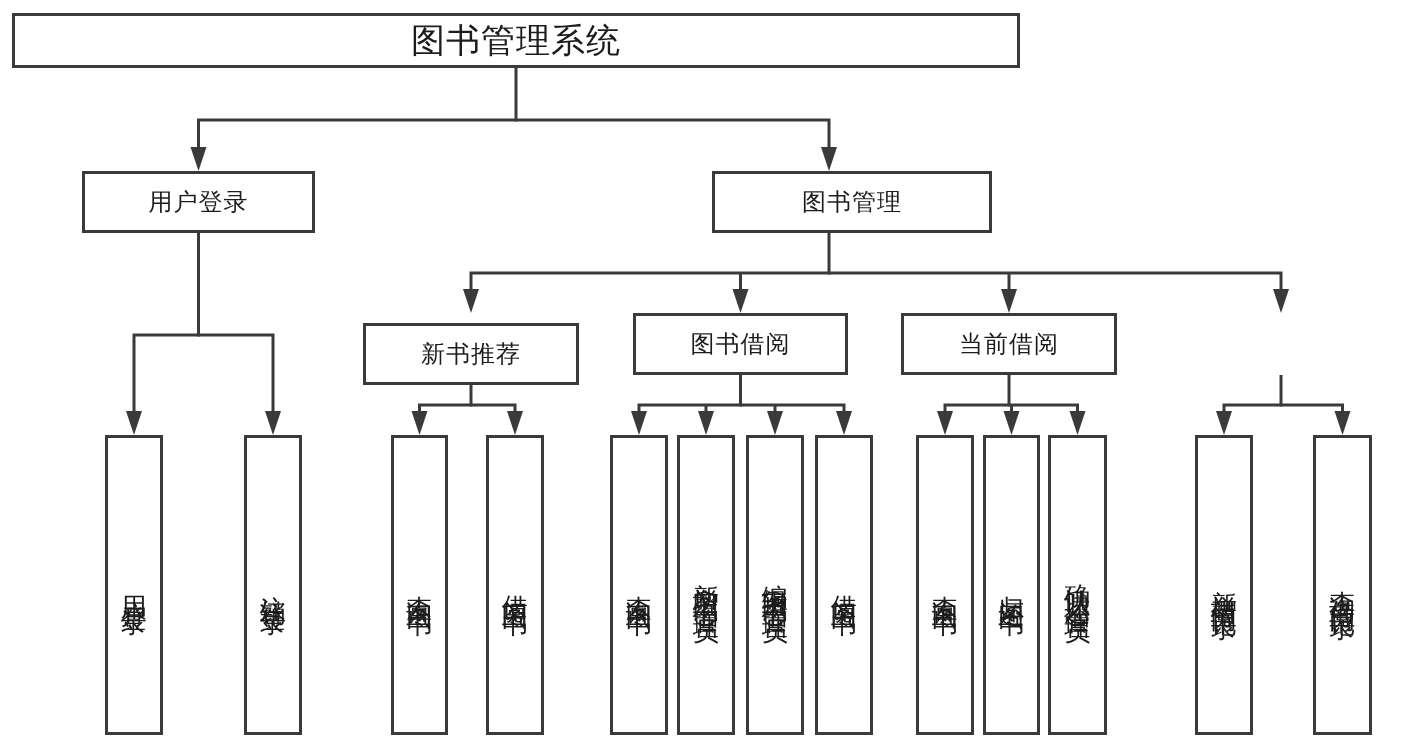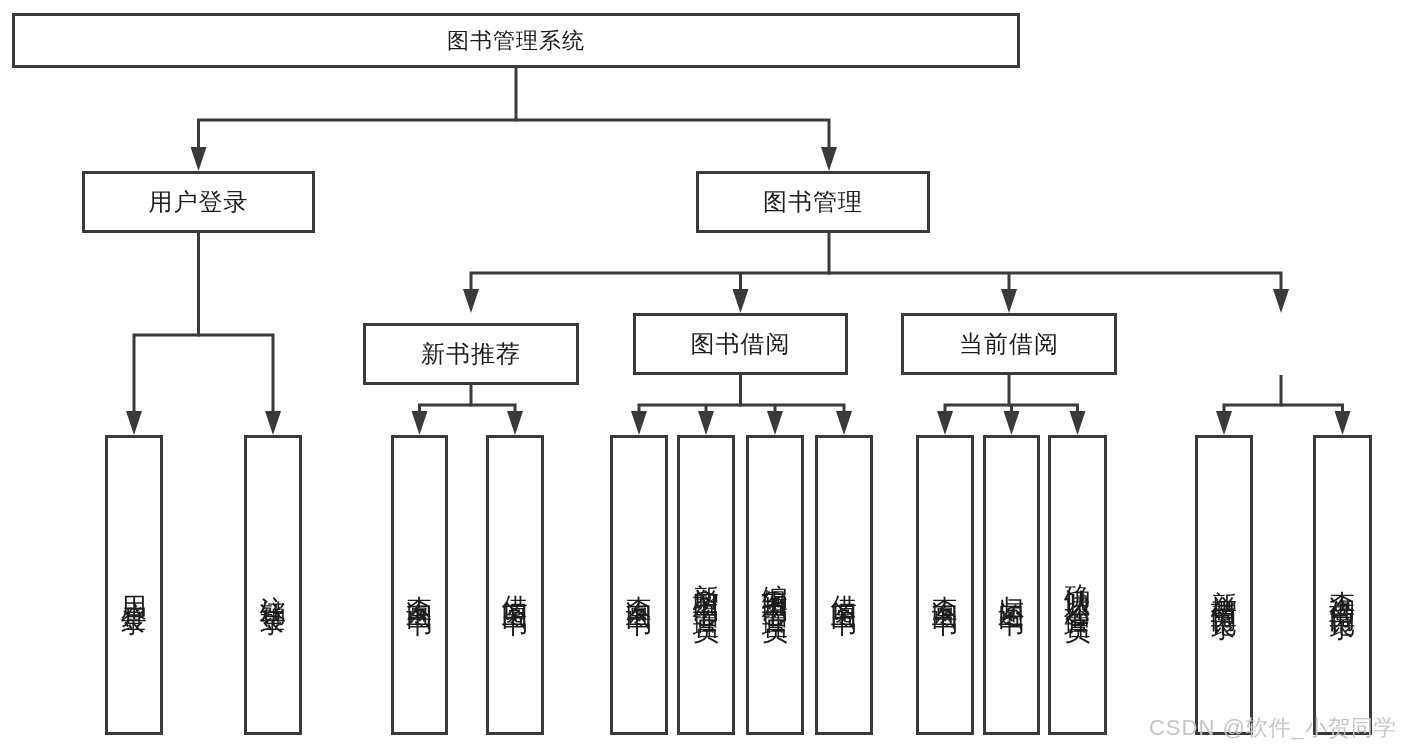--- a/index.html
+++ b/index.html
@@ -20,21 +20,21 @@
   .node{
     position:absolute;box-sizing:border-box;
     border:3px solid var(--line);
     background:var(--bg);
     display:flex;align-items:center;justify-content:center;
     color:var(--text);
     font-size:24px;
     letter-spacing:1px;
     text-align:center;
   }
-  .root-node{font-size:22px;}
+  .root-node{font-size:34px;}
   .leaf{font-size:26px;}
   .leaf .vtext{
     writing-mode:vertical-rl;
     text-orientation:mixed;
     letter-spacing:5px;
     line-height:1.1;
     white-space:nowrap;
   }
   #watermark{
     position:absolute;
@@ -112,21 +112,21 @@
     </g>
   </svg>
 
   <div class="node root-node" style="left:12px;top:13px;width:1008px;height:55px;">
     <span>图书管理系统</span>
   </div>
 
   <div class="node" style="left:82px;top:171px;width:233px;height:62px;">
     <span>用户登录</span>
   </div>
-  <div class="node" style="left:696px;top:171px;width:234px;height:62px;">
+  <div class="node" style="left:712px;top:171px;width:280px;height:62px;">
     <span>图书管理</span>
   </div>
 
   <div class="node" style="left:363px;top:313px;width:216px;height:62px;margin-top:10px;">
     <span>新书推荐</span>
   </div>
   <div class="node" style="left:633px;top:313px;width:215px;height:62px;">
     <span>图书借阅</span>
   </div>
   <div class="node" style="left:901px;top:313px;width:216px;height:62px;">
@@ -170,15 +170,14 @@
     <span class="vtext">确认归还（管理员）</span>
   </div>
 
   <div class="node leaf" style="left:1195px;top:435px;width:58px;height:300px;">
     <span class="vtext">新增借阅记录</span>
   </div>
   <div class="node leaf" style="left:1313px;top:435px;width:59px;height:300px;">
     <span class="vtext">查询借阅记录</span>
   </div>
 
-  <div id="watermark">CSDN @软件_小贺同学</div>
 
 </div>
 
 </body></html>

